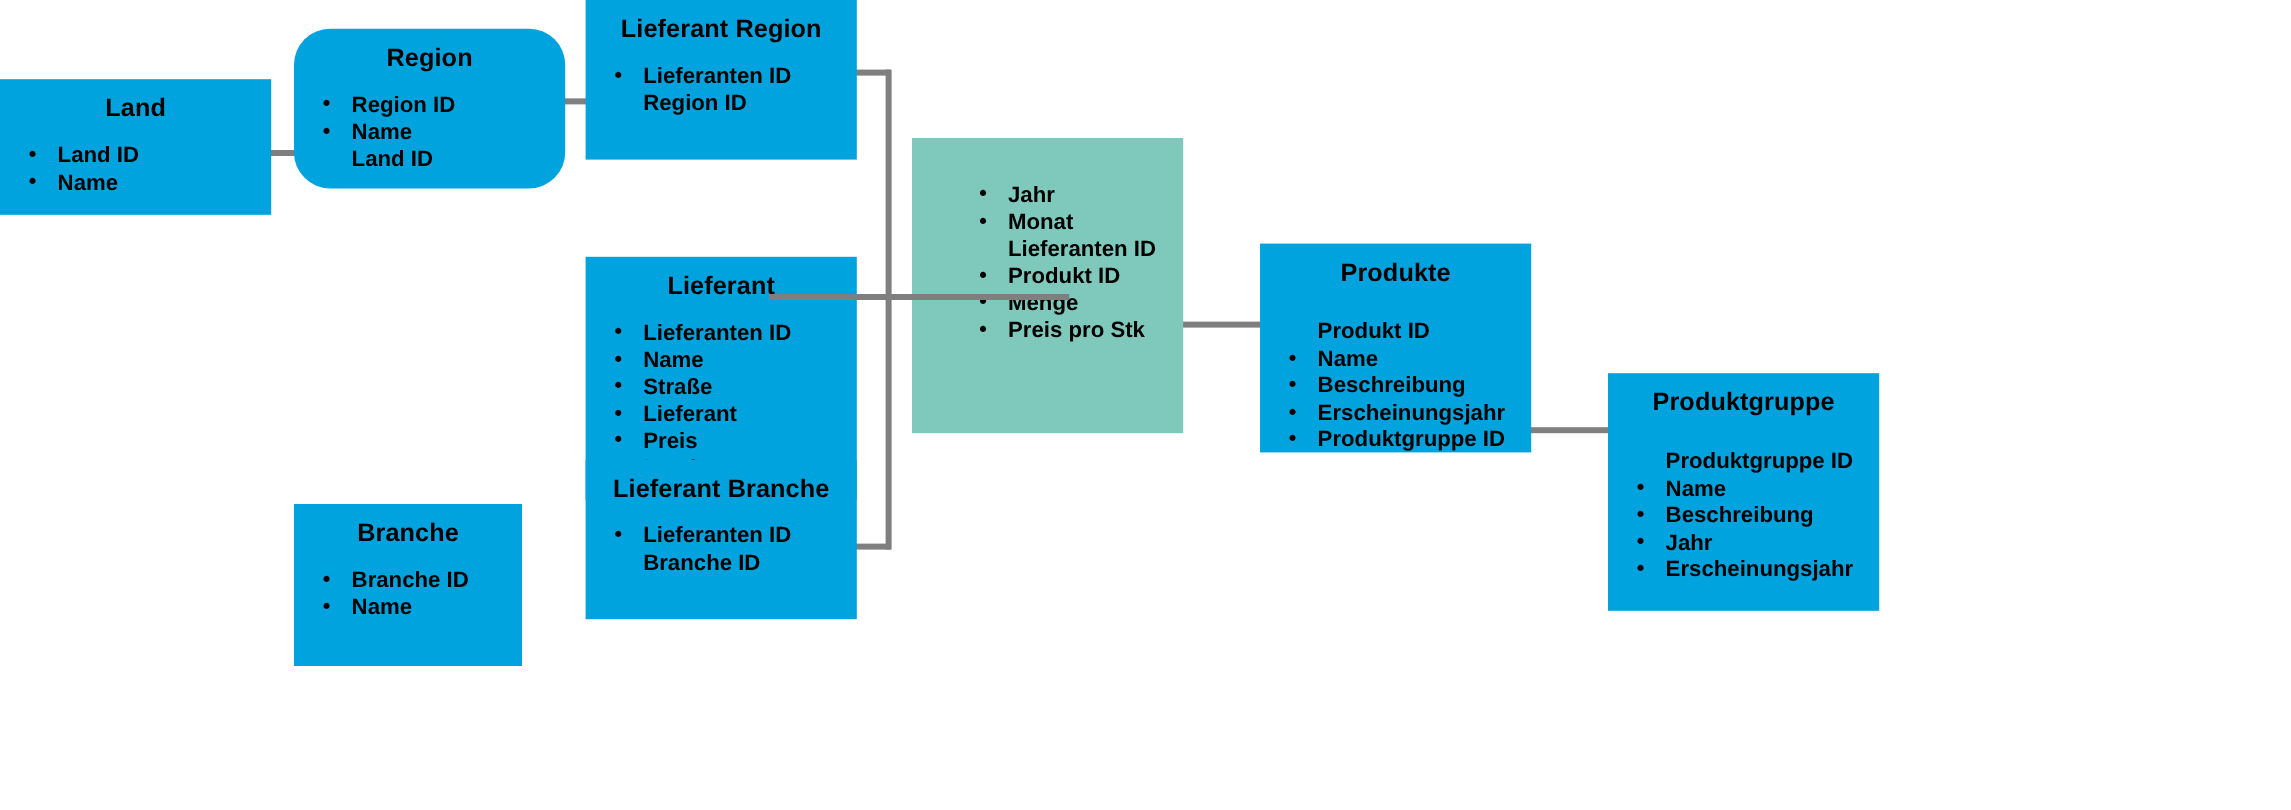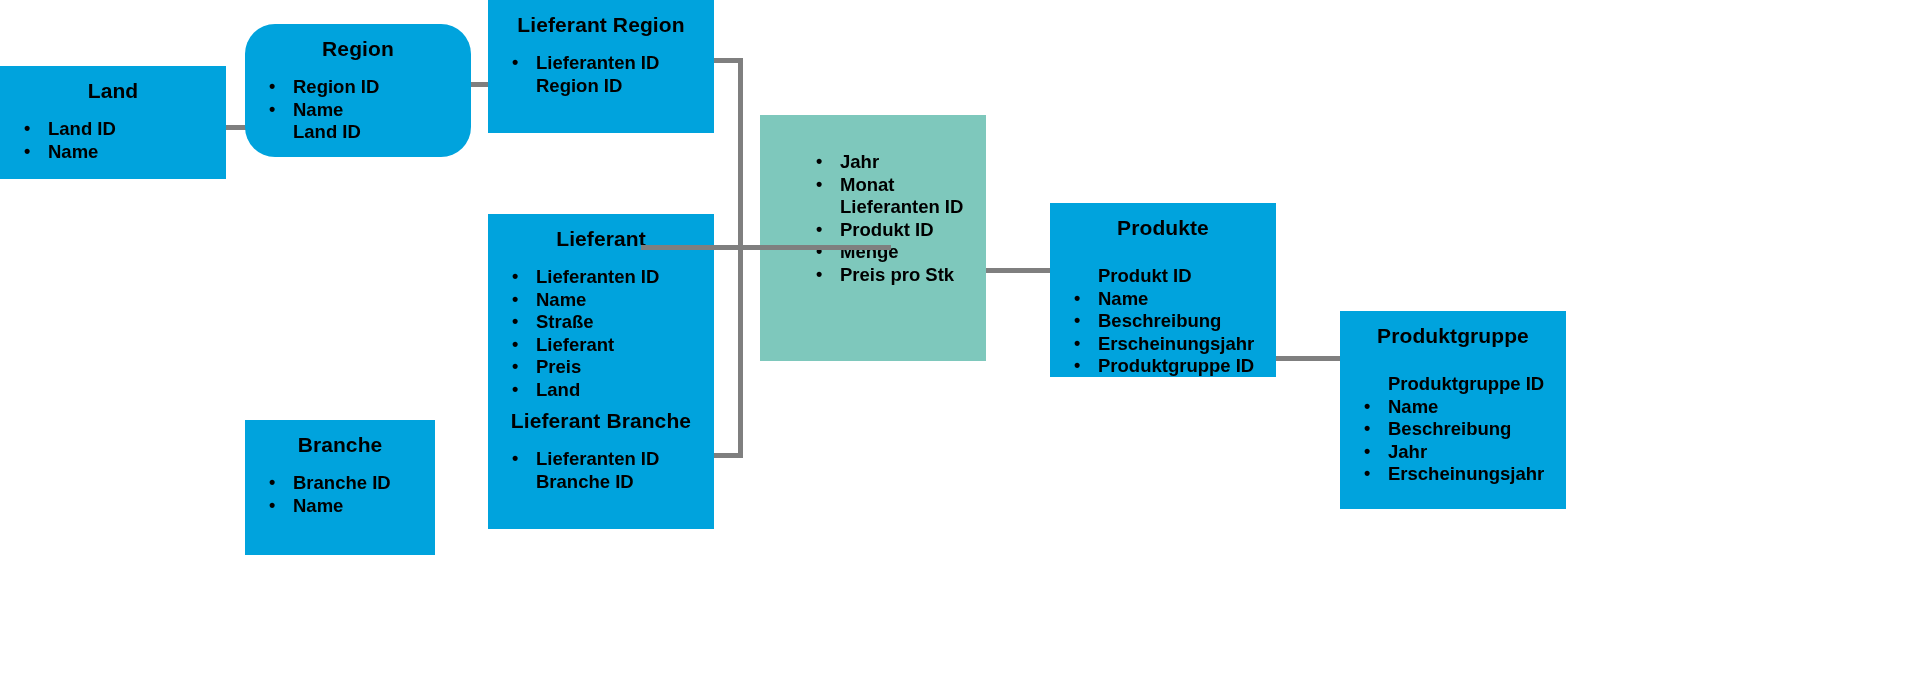--- a/index.html
+++ b/index.html
@@ -123,21 +123,21 @@
     <ul class="attr-list">
       <li class="attr key bulleted">Lieferanten ID</li>
       <li class="attr bulleted">Name</li>
       <li class="attr bulleted">Straße</li>
       <li class="attr bulleted">Lieferant</li>
       <li class="attr bulleted">Preis</li>
       <li class="attr bulleted">Land</li>
     </ul>
   </div>
 
-  <div class="entity" style="left:488px; top:396px; width:226px; height:133px;">
+  <div class="entity" style="left:488px; top:383px; width:226px; height:133px;">
     <div class="entity-title">Lieferant Branche</div>
     <ul class="attr-list">
       <li class="attr key bulleted">Lieferanten ID</li>
       <li class="attr key">Branche ID</li>
     </ul>
   </div>
 
   <div class="entity" style="left:245px; top:420px; width:190px; height:135px;">
     <div class="entity-title">Branche</div>
     <ul class="attr-list">

